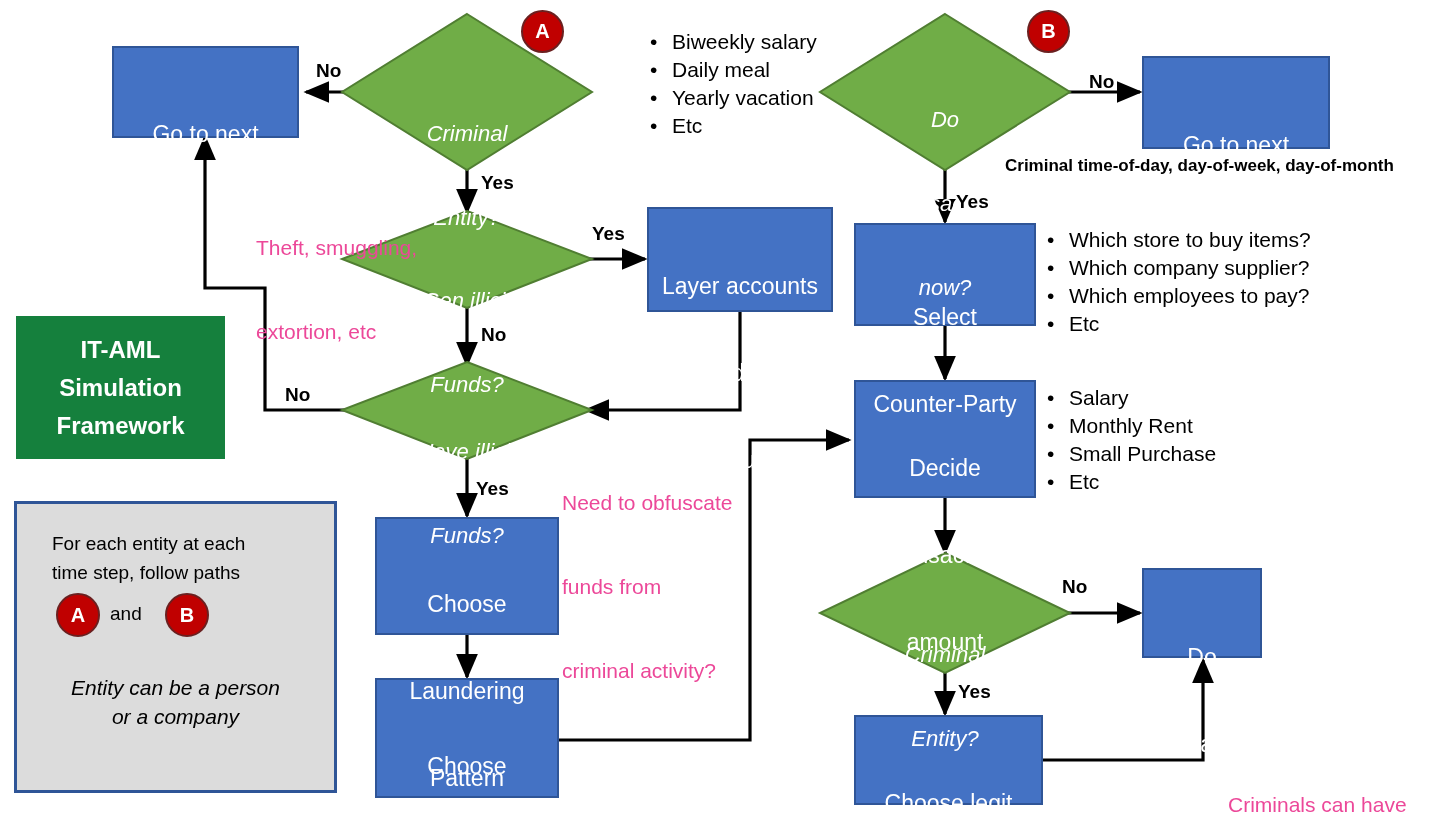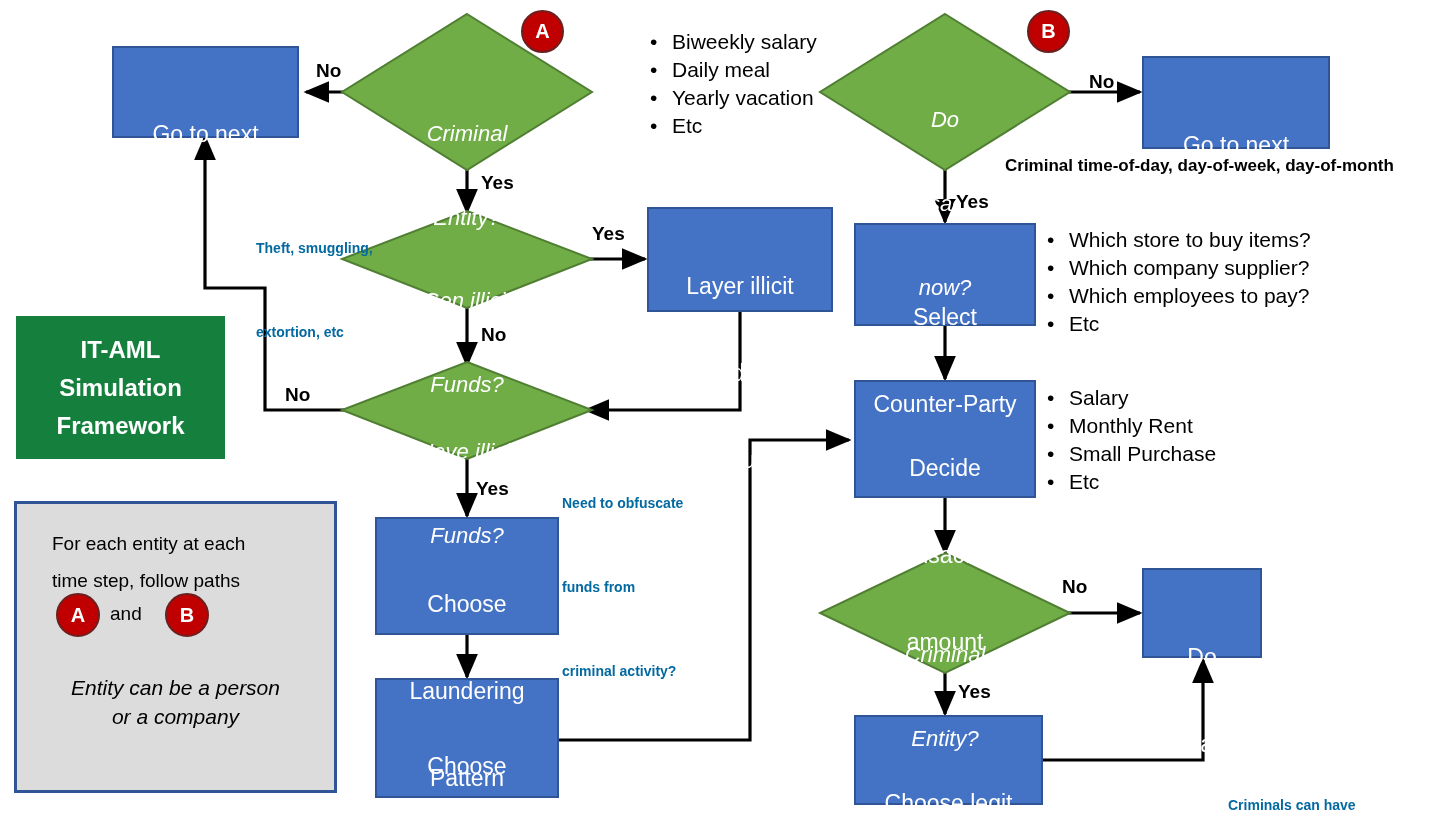--- a/index.html
+++ b/index.html
@@ -7,21 +7,21 @@
   #stage{position:relative;width:1446px;height:815px;background:#ffffff;overflow:hidden;}
   svg.layer{position:absolute;left:0;top:0;width:1446px;height:815px;}
 
   
   .tx{position:absolute;white-space:pre;}
   .ctr{text-align:center;}
 
   .box-label{color:#ffffff;font-size:23px;line-height:29px;font-weight:400;}
   .dia-label{color:#ffffff;font-size:22px;line-height:28px;font-weight:400;font-style:italic;}
   .edge-label{color:#000000;font-size:19px;font-weight:bold;}
-  .note{color:#0369a1;font-size:14px;line-height:28px;font-weight:700;}
+  .note{color:#ec4899;font-size:21px;line-height:28px;font-weight:400;}
   .note-bold{color:#000000;font-size:17px;font-weight:bold;}
 
   .bullets{position:absolute;margin:0;padding:0;list-style:none;}
   .bullets li{color:#000000;font-size:21px;line-height:28px;white-space:pre;}
   .bullets li::before{content:"\2022";display:inline-block;width:22px;color:#000;}
 
   .badge{position:absolute;border-radius:50%;background:#C00000;border:2px solid #6b2020;
          color:#ffffff;font-weight:bold;display:flex;align-items:center;justify-content:center;}
 
   #title-card{position:absolute;background:#15803d;color:#ffffff;font-weight:bold;
@@ -107,21 +107,21 @@
     <div>Criminal</div>
     <div>Entity?</div>
   </div>
 
   <div class="tx ctr dia-label" style="left:377px;top:231px;width:180px;">
     <div>Gen illicit</div>
     <div>Funds?</div>
   </div>
 
   <div class="tx ctr box-label" style="left:648px;top:214px;width:184px;">
-    <div>Layer illicit</div>
+    <div>Layer accounts</div>
     <div>funds in</div>
     <div>accounts</div>
   </div>
 
   <div class="tx ctr dia-label" style="left:377px;top:382px;width:180px;">
     <div>Have illicit</div>
     <div>Funds?</div>
   </div>
 
   <div class="tx ctr box-label" style="left:376px;top:532px;width:182px;">
@@ -229,21 +229,21 @@
   <div id="title-card" style="left:16px;top:316px;width:209px;height:143px;">
     <div>
       <div>IT-AML</div>
       <div>Simulation</div>
       <div>Framework</div>
     </div>
   </div>
 
   <div id="legend" style="left:14px;top:501px;width:323px;height:292px;">
     <div class="legend-line" style="left:35px;top:25px;">For each entity at each</div>
-    <div class="legend-line" style="left:35px;top:62px;">time step, follow paths</div>
+    <div class="legend-line" style="left:35px;top:54px;">time step, follow paths</div>
 
     <div class="badge" style="left:39px;top:89px;width:40px;height:40px;font-size:20px;">A</div>
     <div class="legend-line" style="left:93px;top:95px;">and</div>
     <div class="badge" style="left:148px;top:89px;width:40px;height:40px;font-size:20px;">B</div>
 
     <div class="legend-italic" style="left:0px;top:169px;width:317px;">Entity can be a person</div>
     <div class="legend-italic" style="left:0px;top:198px;width:317px;">or a company</div>
   </div>
 
 </div>

